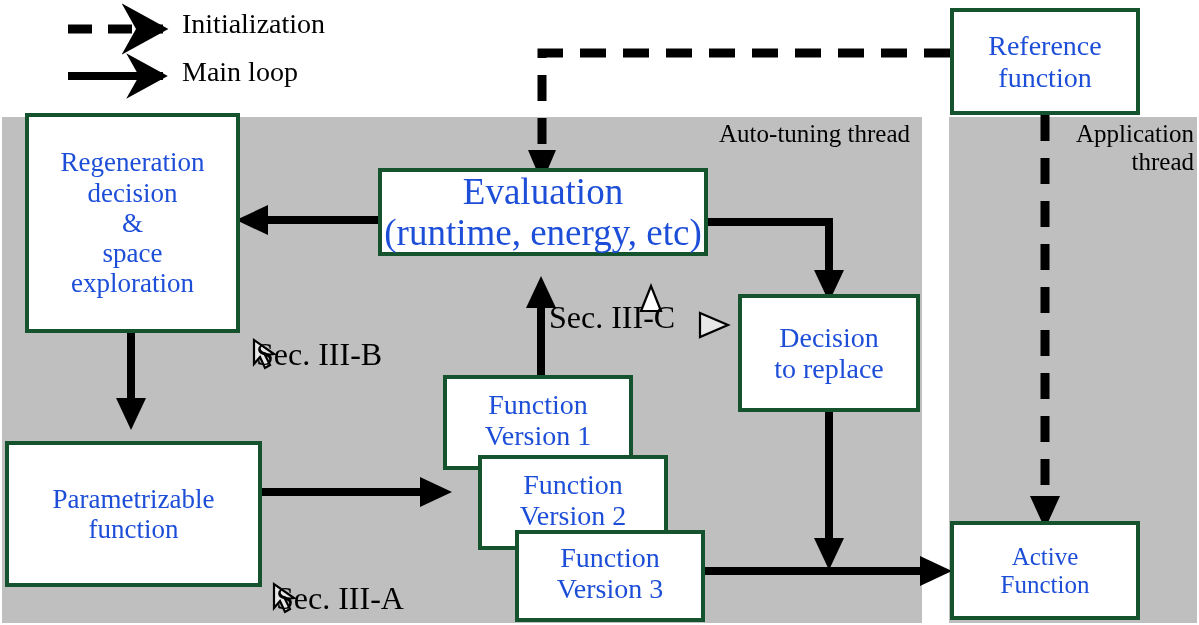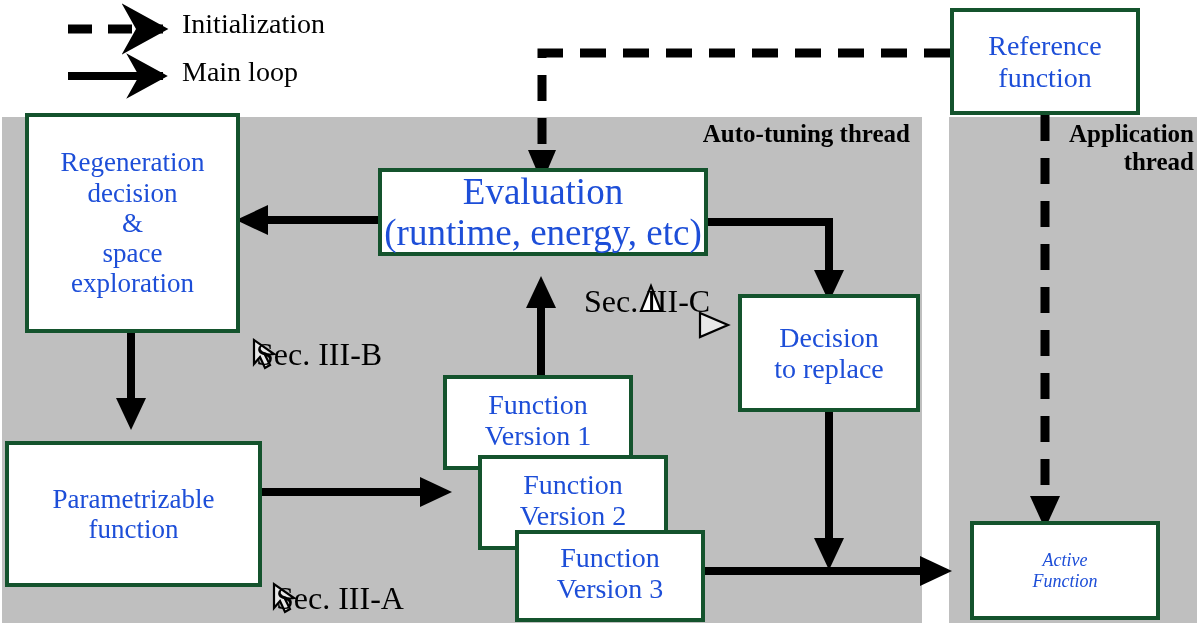--- a/index.html
+++ b/index.html
@@ -2,21 +2,21 @@
 <html><head>
 <meta charset="utf-8">
 <style>
   html,body{margin:0;padding:0;background:#ffffff;}
   #root{position:relative;width:1199px;height:625px;background:#ffffff;
         font-family:"Liberation Serif","DejaVu Serif",serif;overflow:hidden;}
   .panel{position:absolute;background:#bfbfbf;}
   .box{position:absolute;background:#ffffff;border:4px solid #14532d;
        box-sizing:border-box;display:flex;align-items:center;justify-content:center;
        text-align:center;line-height:1.12;color:#1d4ed8;}
-  .lbl{position:absolute;color:#000;line-height:1.12;text-align:right;font-weight:bold;}
+  .lbl{position:absolute;color:#000;line-height:1.12;text-align:right;}
   .legend-text{position:absolute;color:#000;}
   svg.overlay{position:absolute;left:0;top:0;width:1199px;height:625px;overflow:visible;}
   .seclbl{position:absolute;color:#000;white-space:nowrap;}
 </style>
 </head>
 <body>
 
 <div id="root">
 
   <svg class="overlay">
@@ -154,21 +154,21 @@
     </div>
   </div>
 
   <div class="box" style="left:950px;top:8px;width:190px;height:107px;font-size:28px;">
     <div>
       <span>Reference</span><br>
       <span>function</span>
     </div>
   </div>
 
-  <div class="box" style="left:970px;top:521px;width:190px;height:99px;font-size:18px;font-style:italic;">
+  <div class="box" style="left:950px;top:521px;width:190px;height:99px;font-size:25px;">
     <div>
       <span>Active</span><br>
       <span>Function</span>
     </div>
   </div>
 
   <svg class="overlay" style="z-index:8;">
     <g>
       <path d="M274,584 L274,608 L280,601 L285,612 L290,609 L285,599 L294,598 Z" fill="#e8e8e8" stroke="#000" stroke-width="2.2"></path>
     </g>
@@ -178,15 +178,15 @@
     <g>
       <path d="M651,286 L641,311 L661,311 Z" fill="#ffffff" stroke="#000" stroke-width="2.2"></path>
     </g>
     <g>
       <path d="M700,313 L728,325 L700,337 Z" fill="#e8e8e8" stroke="#000" stroke-width="2.2"></path>
     </g>
   </svg>
 
   <div class="seclbl" style="left:276px;top:580px;font-size:32px;z-index:9;">Sec. III-A</div>
   <div class="seclbl" style="left:256px;top:336px;font-size:32px;z-index:9;">Sec. III-B</div>
-  <div class="seclbl" style="left:549px;top:283px;font-size:32px;z-index:9;margin-left:35px;">Sec. III-C</div>
+  <div class="seclbl" style="left:549px;top:299px;font-size:32px;z-index:9;">Sec. III-C</div>
 
 </div>
 
 </body></html>

